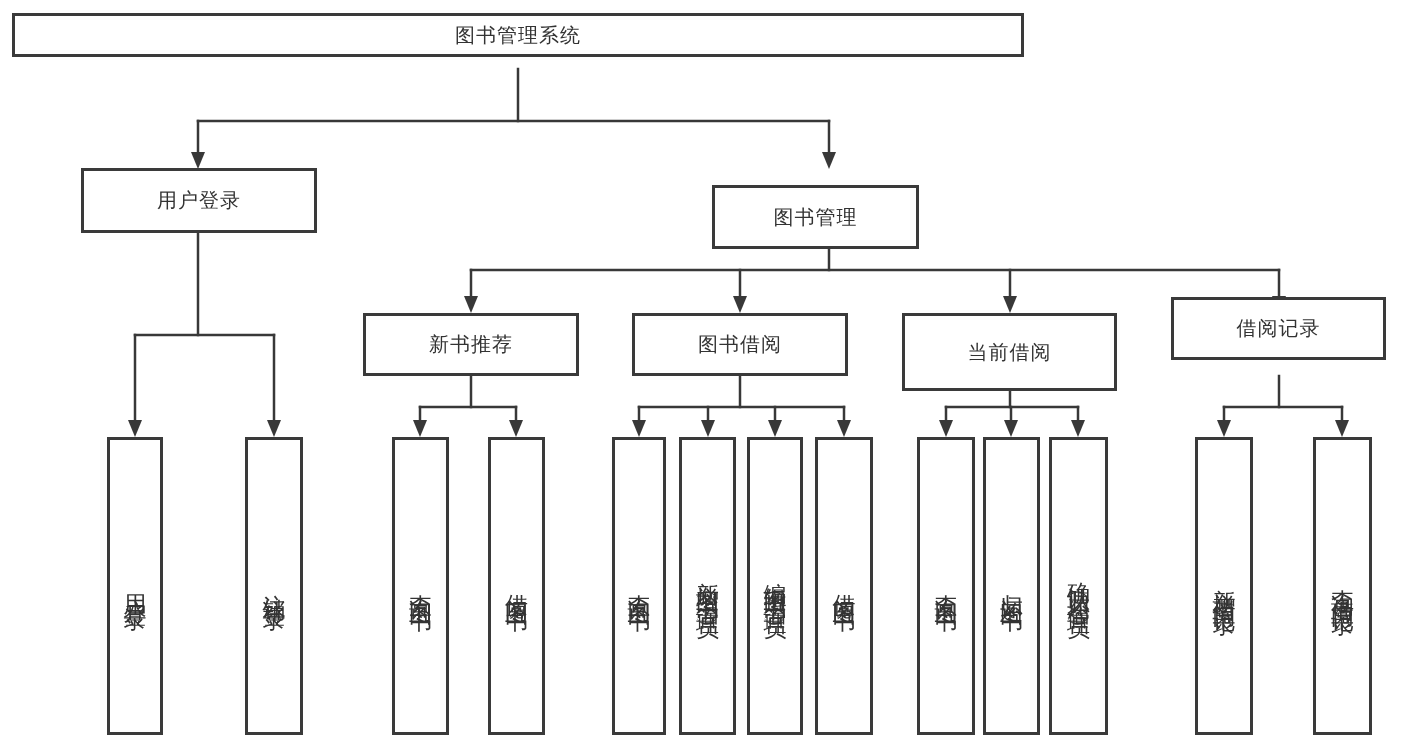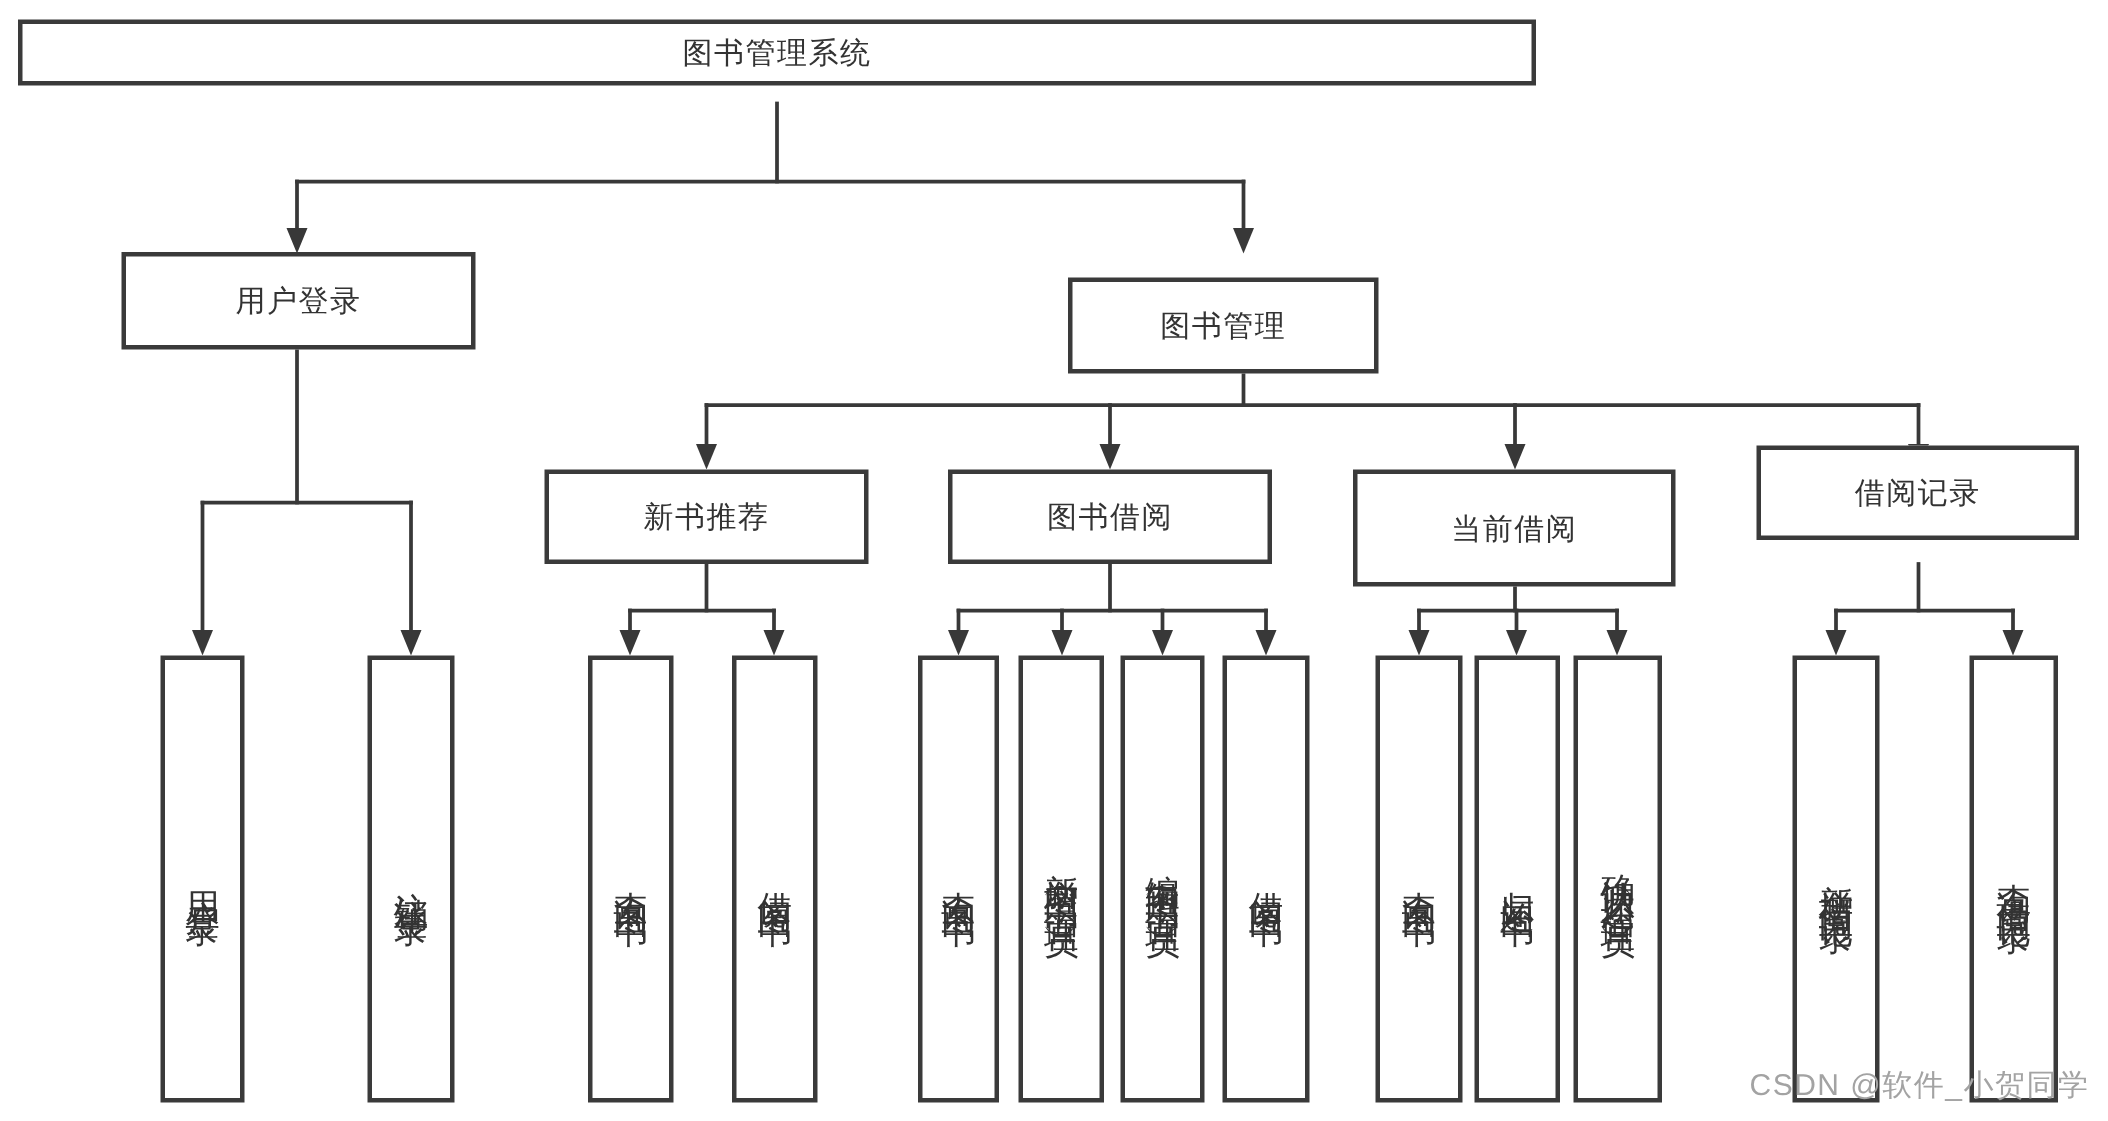--- a/index.html
+++ b/index.html
@@ -192,15 +192,14 @@
     <span>确认归还（管理员）</span>
   </div>
 
   <div class="node leaf" style="left:1195px; top:437px; width:58px; height:298px;">
     <span>新增借阅记录</span>
   </div>
   <div class="node leaf" style="left:1313px; top:437px; width:59px; height:298px;">
     <span>查询借阅记录</span>
   </div>
 
-  <div class="watermark">CSDN @软件_小贺同学</div>
 
 </div>
 
 </body></html>

